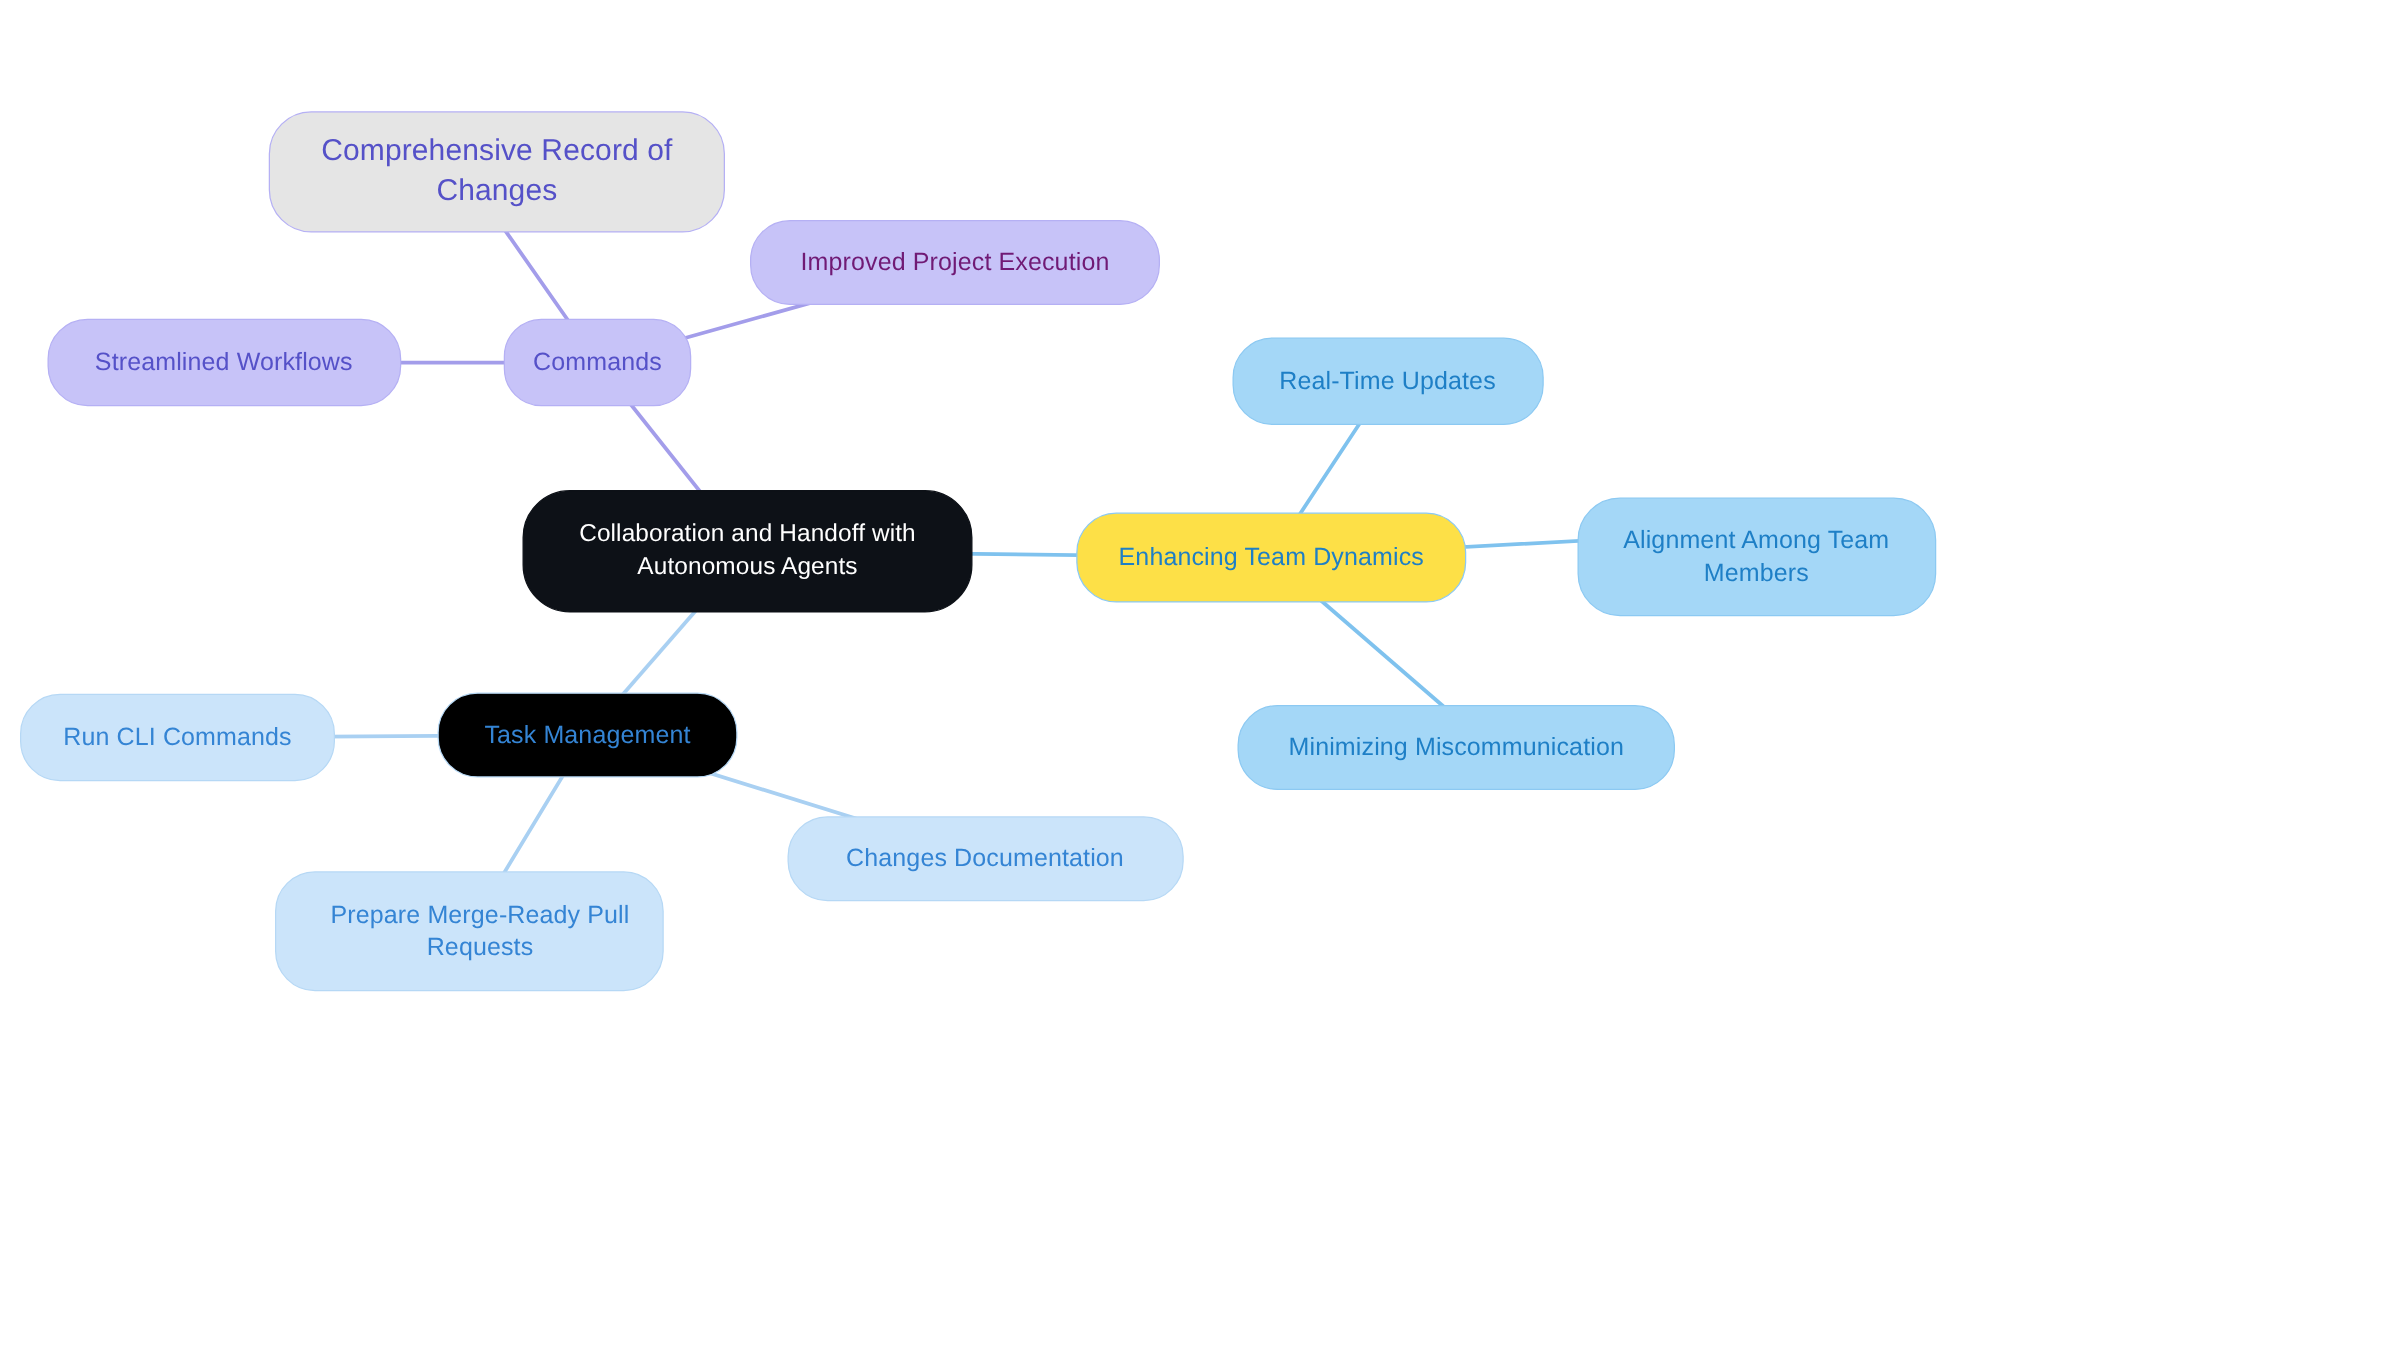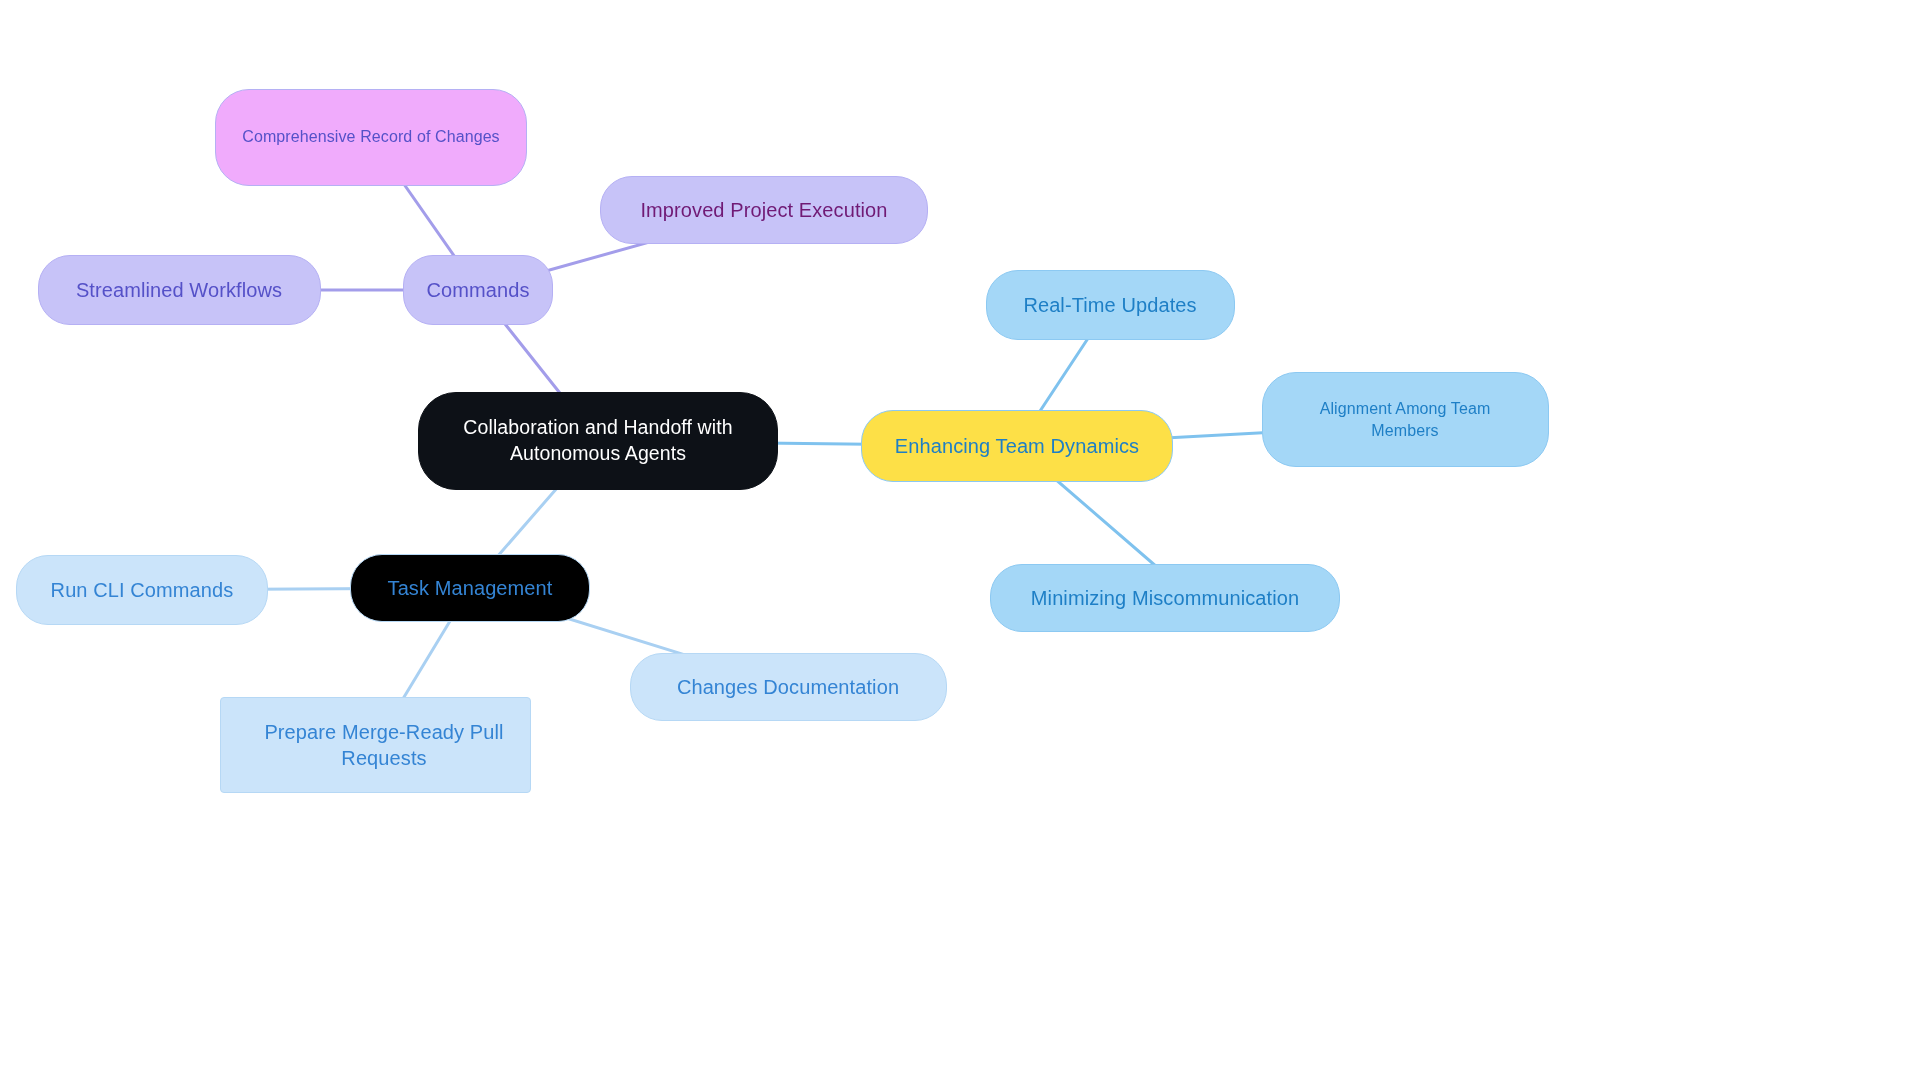--- a/index.html
+++ b/index.html
@@ -52,25 +52,25 @@
       <line x1="1017" y1="446" x2="1405" y2="425" stroke="#7fc2ee" stroke-width="3" stroke-linecap="round"></line>
       <line x1="1017" y1="446" x2="1165" y2="574" stroke="#7fc2ee" stroke-width="3" stroke-linecap="round"></line>
       <line x1="598" y1="441" x2="470" y2="588" stroke="#a9d0f2" stroke-width="3" stroke-linecap="round"></line>
       <line x1="470" y1="588" x2="142" y2="590" stroke="#a9d0f2" stroke-width="3" stroke-linecap="round"></line>
       <line x1="470" y1="588" x2="788" y2="687" stroke="#a9d0f2" stroke-width="3" stroke-linecap="round"></line>
       <line x1="470" y1="588" x2="375" y2="745" stroke="#a9d0f2" stroke-width="3" stroke-linecap="round"></line>
     </svg>
   <div id="nodes">
       <div class="node" style="left: 418px; top: 392px; width: 360px; height: 98px; background: rgb(13, 17, 23); border: 1px solid rgb(13, 17, 23); color: rgb(255, 255, 255); font-size: 19.5px; border-radius: 38px;">Collaboration and Handoff with Autonomous Agents</div>
       <div class="node" style="left: 403px; top: 255px; width: 150px; height: 70px; background: rgb(199, 195, 248); border: 1px solid rgb(181, 176, 244); color: rgb(85, 81, 200); font-size: 20px; border-radius: 30px;">Commands</div>
-      <div class="node" style="left: 215px; top: 88.5px; width: 312px; height: 97px; background: #f0abfc; border: 1px solid rgb(181, 176, 244); color: rgb(85, 81, 200); font-size: 16px; border-radius: 34px;">Comprehensive Record of Changes</div>
+      <div class="node" style="left: 215px; top: 88.5px; width: 365px; height: 97px; background: #e5e5e5; border: 1px solid rgb(181, 176, 244); color: rgb(85, 81, 200); font-size: 24px; border-radius: 34px;">Comprehensive Record of Changes</div>
       <div class="node" style="left: 600px; top: 176px; width: 328px; height: 68px; background: rgb(199, 195, 248); border: 1px solid rgb(181, 176, 244); color: #701a75; font-size: 20px; border-radius: 32px;">Improved Project Execution</div>
       <div class="node" style="left: 37.5px; top: 255px; width: 283px; height: 70px; background: rgb(199, 195, 248); border: 1px solid rgb(181, 176, 244); color: rgb(85, 81, 200); font-size: 20px; border-radius: 32px;">Streamlined Workflows</div>
       <div class="node" style="left: 861px; top: 410px; width: 312px; height: 72px; background: #fde047; border: 1px solid rgb(140, 201, 242); color: rgb(30, 127, 198); font-size: 20px; border-radius: 32px;">Enhancing Team Dynamics</div>
       <div class="node" style="left: 985.5px; top: 270px; width: 249px; height: 70px; background: rgb(164, 215, 247); border: 1px solid rgb(140, 201, 242); color: rgb(30, 127, 198); font-size: 20px; border-radius: 32px;">Real-Time Updates</div>
-      <div class="node" style="left: 1261.5px; top: 372px; width: 287px; height: 95px; background: rgb(164, 215, 247); border: 1px solid rgb(140, 201, 242); color: rgb(30, 127, 198); font-size: 16px; border-radius: 34px;">Alignment Among Team Members</div>
+      <div class="node" style="left: 1261.5px; top: 398px; width: 287px; height: 95px; background: rgb(164, 215, 247); border: 1px solid rgb(140, 201, 242); color: rgb(30, 127, 198); font-size: 20px; border-radius: 34px;">Alignment Among Team Members</div>
       <div class="node" style="left: 990px; top: 540px; width: 350px; height: 68px; background: rgb(164, 215, 247); border: 1px solid rgb(140, 201, 242); color: rgb(30, 127, 198); font-size: 20px; border-radius: 32px; margin-top: 24px;">Minimizing Miscommunication</div>
       <div class="node" style="left: 350px; top: 554px; width: 240px; height: 68px; background: #000000; border: 1px solid rgb(182, 216, 245); color: rgb(52, 132, 212); font-size: 20px; border-radius: 32px;">Task Management</div>
       <div class="node" style="left: 16px; top: 555px; width: 252px; height: 70px; background: rgb(203, 228, 250); border: 1px solid rgb(182, 216, 245); color: rgb(52, 132, 212); font-size: 20px; border-radius: 32px;">Run CLI Commands</div>
       <div class="node" style="left: 629.5px; top: 653px; width: 317px; height: 68px; background: rgb(203, 228, 250); border: 1px solid rgb(182, 216, 245); color: rgb(52, 132, 212); font-size: 20px; border-radius: 32px;">Changes Documentation</div>
-      <div class="node" style="left: 219.5px; top: 697px; width: 311px; height: 96px; background: rgb(203, 228, 250); border: 1px solid rgb(182, 216, 245); color: rgb(52, 132, 212); font-size: 20px; border-radius: 4px; padding-left: 40px;">Prepare Merge-Ready Pull Requests</div>
+      <div class="node" style="left: 219.5px; top: 697px; width: 311px; height: 96px; background: rgb(203, 228, 250); border: 1px solid rgb(182, 216, 245); color: rgb(52, 132, 212); font-size: 20px; border-radius: 32px; padding-left: 40px;">Prepare Merge-Ready Pull Requests</div>
     </div>
 </div>
 
 </body></html>

